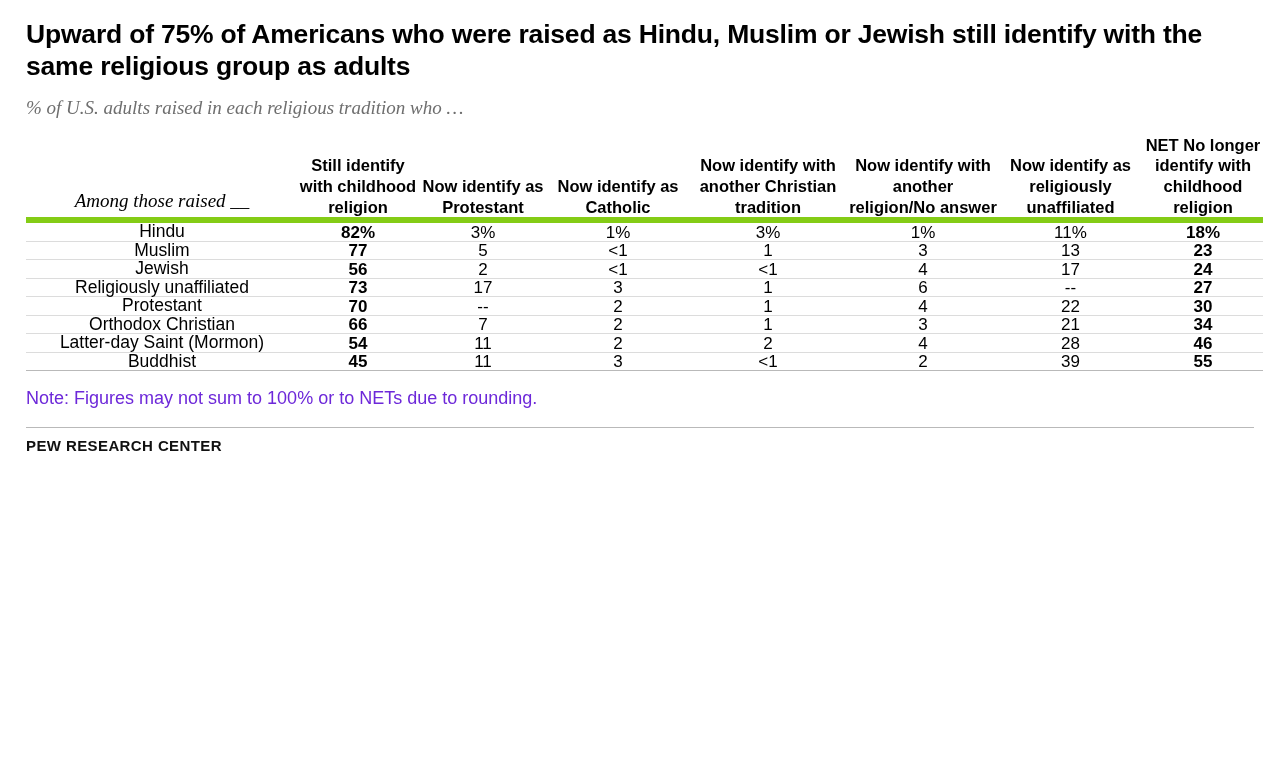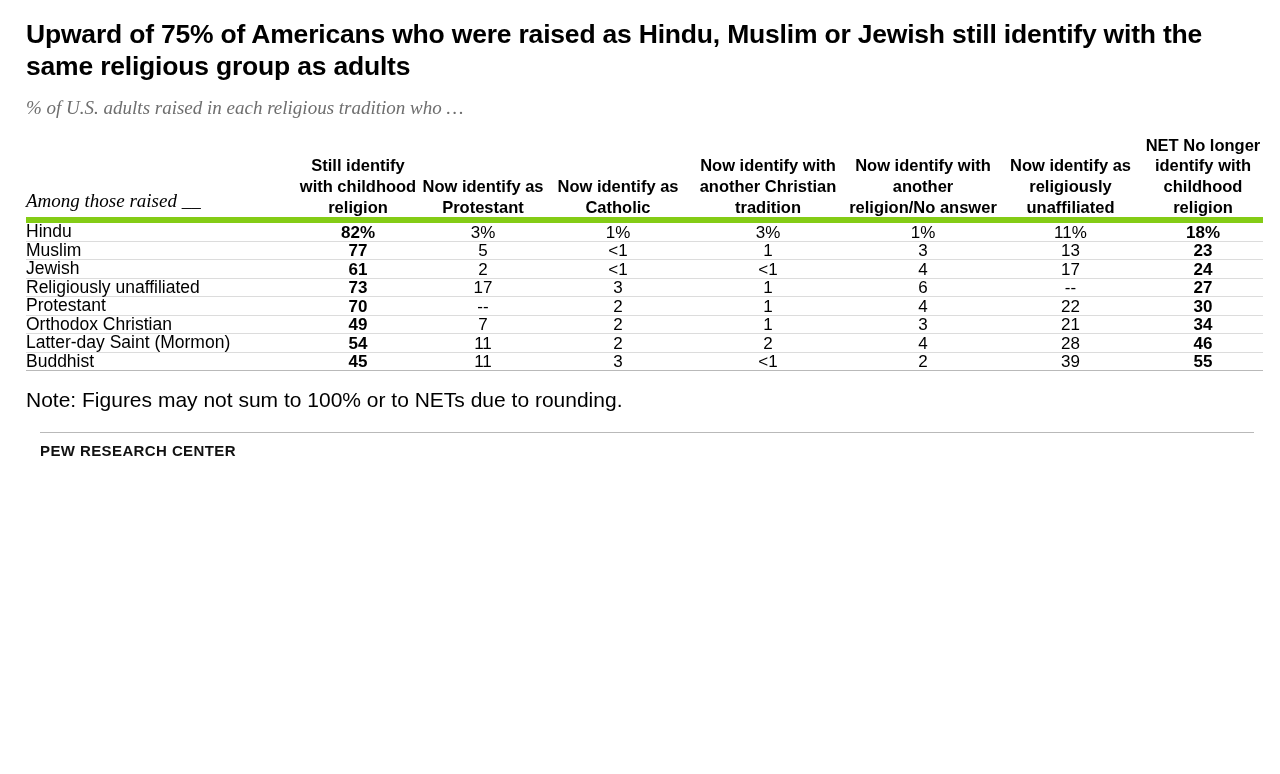--- a/index.html
+++ b/index.html
@@ -48,21 +48,21 @@
   }
   thead th {
     font-size: 16.5px;
     font-weight: bold;
     line-height: 1.25;
     text-align: center;
     padding-bottom: 6px;
     color: #000;
   }
   thead th.rowhead {
-    text-align: left;
+    text-align: center;
     font-weight: normal;
     font-style: italic;
     font-family: "Liberation Serif", serif;
     font-size: 19px;
     color: #000;
     padding-bottom: 4px;
   }
   thead tr th {
     border-bottom: 6px solid #84cc16;
   }
@@ -71,41 +71,40 @@
     line-height: 1;
     padding: 12.5px 0 12.5px 0;
     text-align: center;
     border-bottom: 1px solid #dcdcdc;
     color: #000;
   }
   tbody tr:last-child td {
     border-bottom: 1px solid #b9b9b9;
   }
   tbody td.label {
-    text-align: left;
+    text-align: center;
     font-size: 17.5px;
   }
   tbody td.strong {
     font-weight: bold;
   }
   .notes {
     margin-top: 14px;
-    font-size: 21px;
+    font-size: 18px;
     line-height: 1.45;
-    color: #000000;
+    color: #6d28d9;
   }
   .footer {
     margin-top: 16px;
     border-top: 1px solid #b9b9b9;
     padding-top: 9px;
     font-size: 15px;
     font-weight: bold;
     letter-spacing: 0.4px;
     color: #111;
-    margin-left: 14px;
   }
   .col-label   { width: 272px; }
   .col-still   { width: 120px; }
   .col-prot    { width: 130px; }
   .col-cath    { width: 140px; }
   .col-other   { width: 160px; }
   .col-rel     { width: 150px; }
   .col-unaff   { width: 145px; }
   .col-net     { width: 120px; }
 </style>
@@ -156,21 +155,21 @@
         <td class="strong">77</td>
         <td>5</td>
         <td>&lt;1</td>
         <td>1</td>
         <td>3</td>
         <td>13</td>
         <td class="strong">23</td>
       </tr>
       <tr>
         <td class="label">Jewish</td>
-        <td class="strong">61</td>
+        <td class="strong">56</td>
         <td>2</td>
         <td>&lt;1</td>
         <td>&lt;1</td>
         <td>4</td>
         <td>17</td>
         <td class="strong">24</td>
       </tr>
       <tr>
         <td class="label">Religiously unaffiliated</td>
         <td class="strong">73</td>
@@ -186,21 +185,21 @@
         <td class="strong">70</td>
         <td>--</td>
         <td>2</td>
         <td>1</td>
         <td>4</td>
         <td>22</td>
         <td class="strong">30</td>
       </tr>
       <tr>
         <td class="label">Orthodox Christian</td>
-        <td class="strong">49</td>
+        <td class="strong">66</td>
         <td>7</td>
         <td>2</td>
         <td>1</td>
         <td>3</td>
         <td>21</td>
         <td class="strong">34</td>
       </tr>
       <tr>
         <td class="label">Latter-day Saint (Mormon)</td>
         <td class="strong">54</td>

